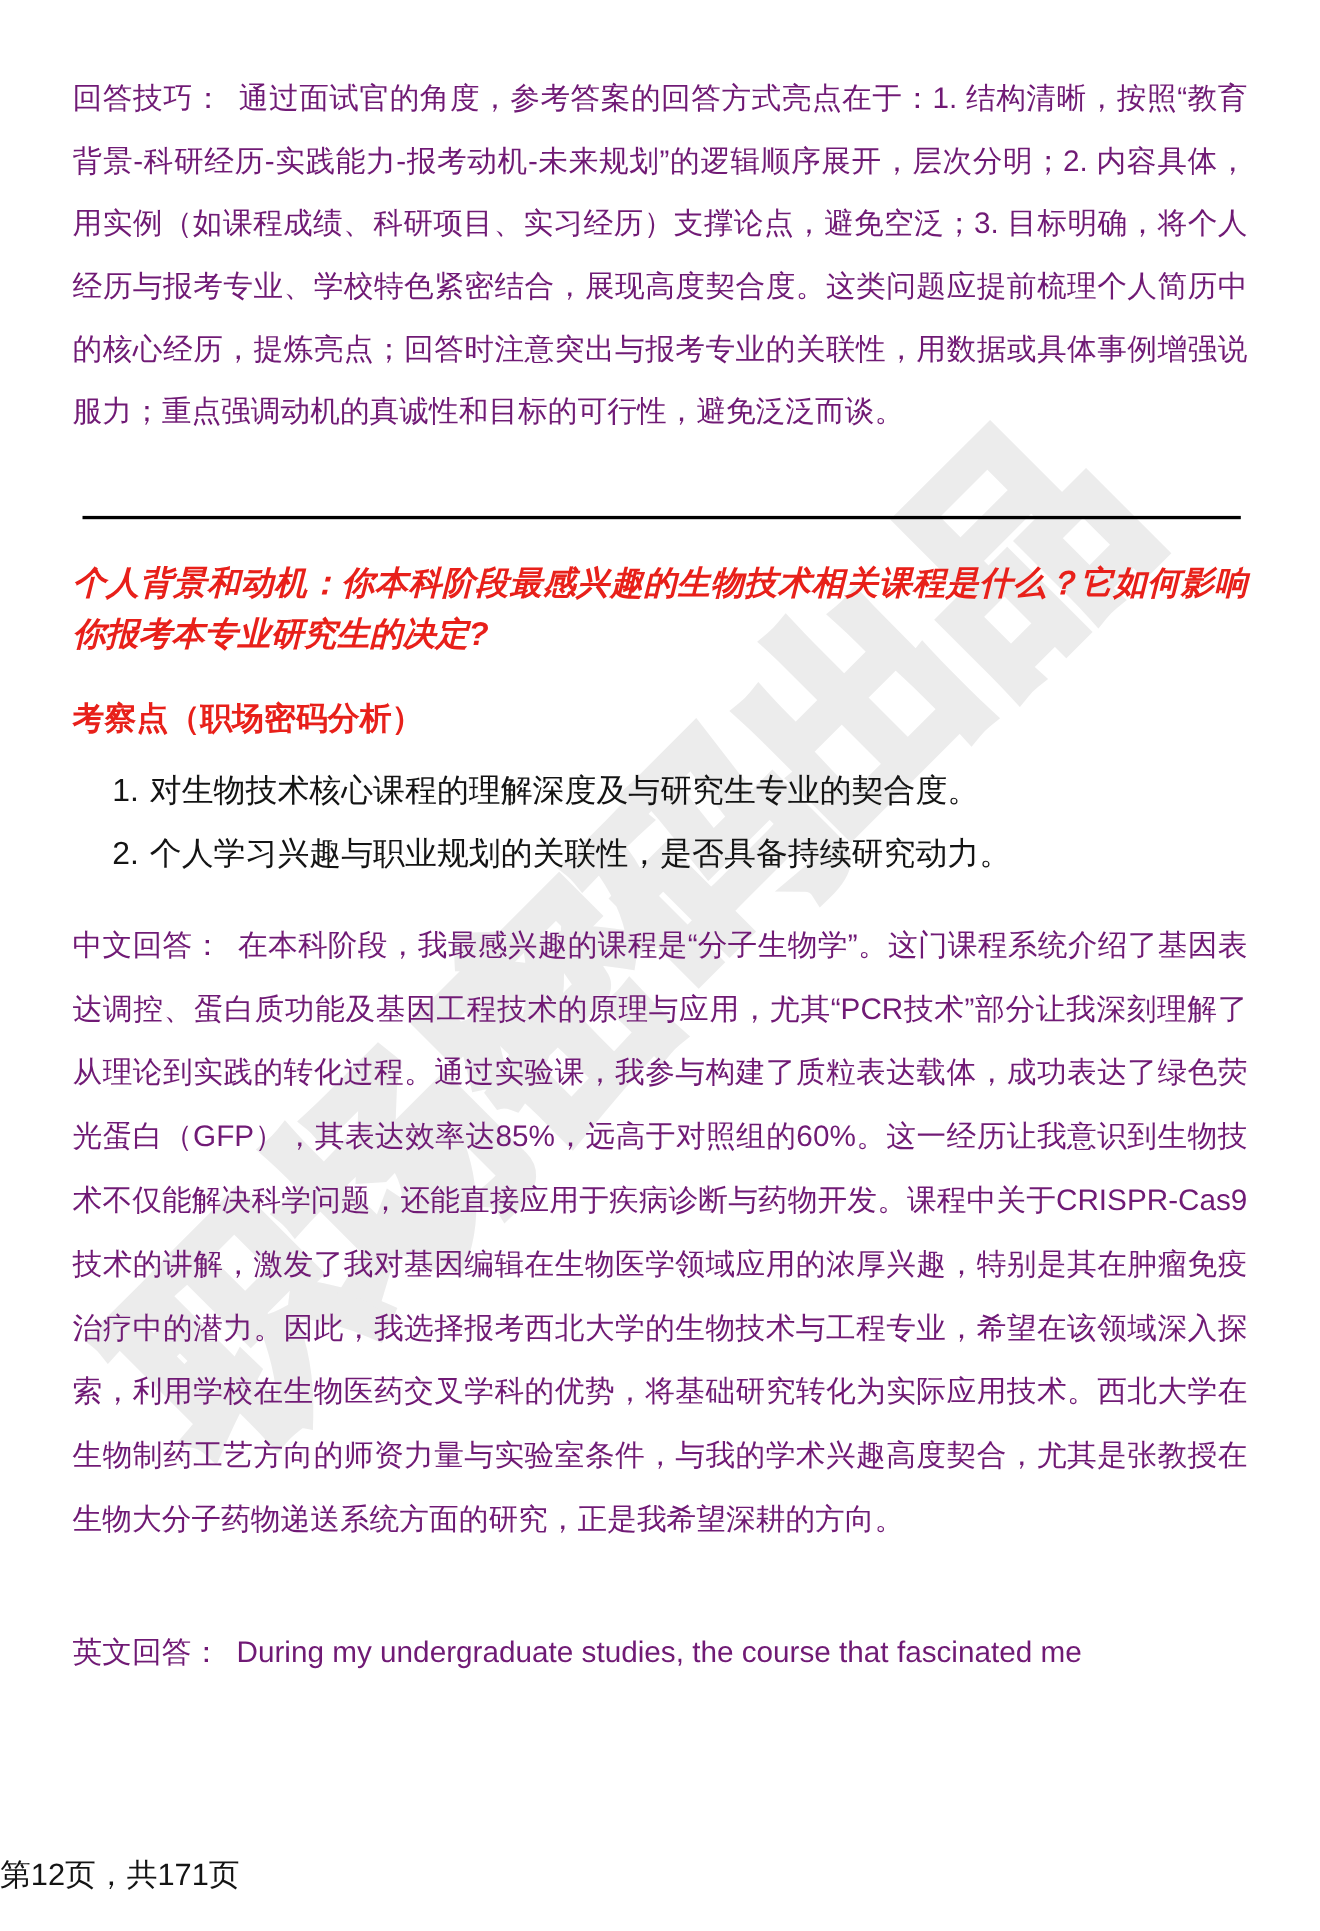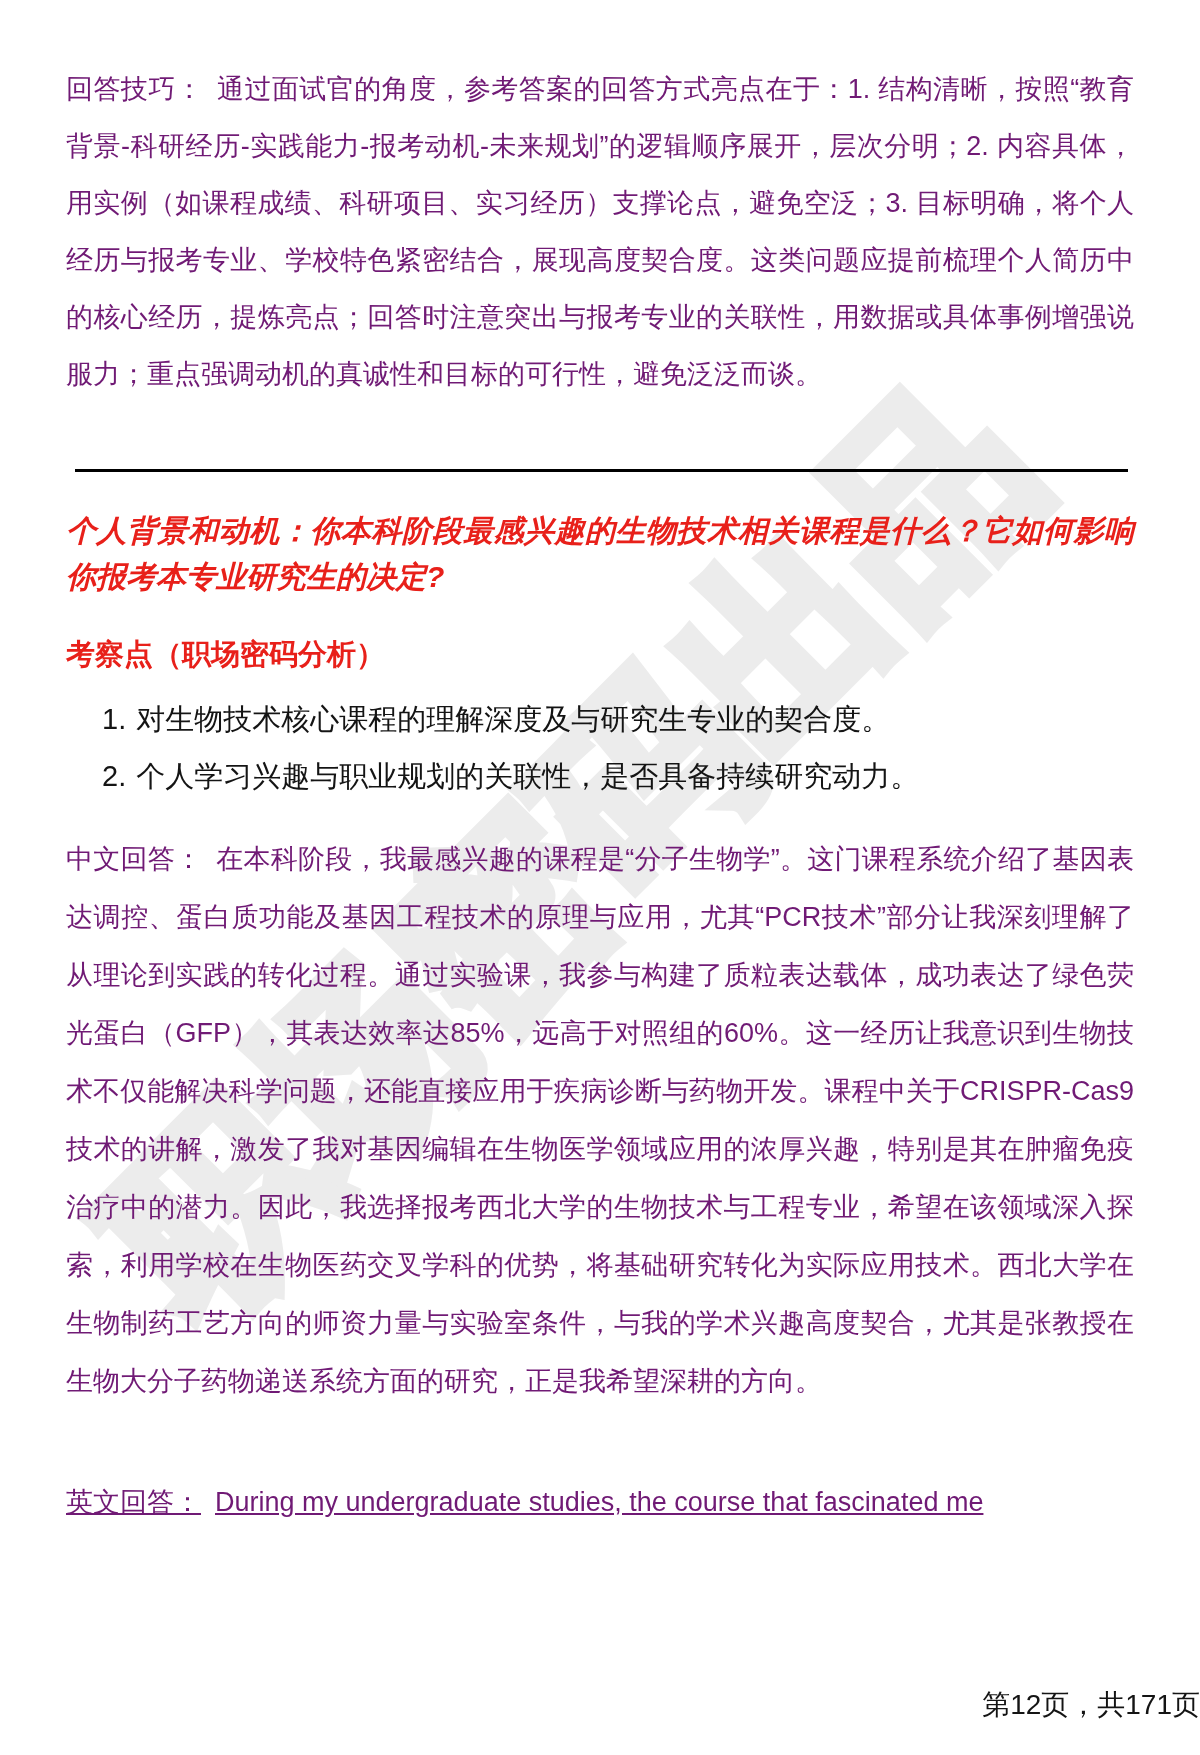--- a/index.html
+++ b/index.html
@@ -84,28 +84,27 @@
   }
   .answer-cn {
     margin-top: 25px;
     line-height: 58px;
   }
   .answer-en {
     margin-top: 63px;
     line-height: 58px;
     white-space: nowrap;
     overflow: hidden;
-    text-decoration: underline;
   }
   .footer {
     position: absolute;
     left: 0; right: 0;
     top: 1686px;
     z-index: 1;
-    text-align: right;
+    text-align: left;
     font-size: 28px;
     color: #141414;
   }
 </style>
 </head>
 <body>
 
 <div class="page">
 
   <svg class="watermark-svg" viewBox="0 0 1200 1755" aria-hidden="true">

